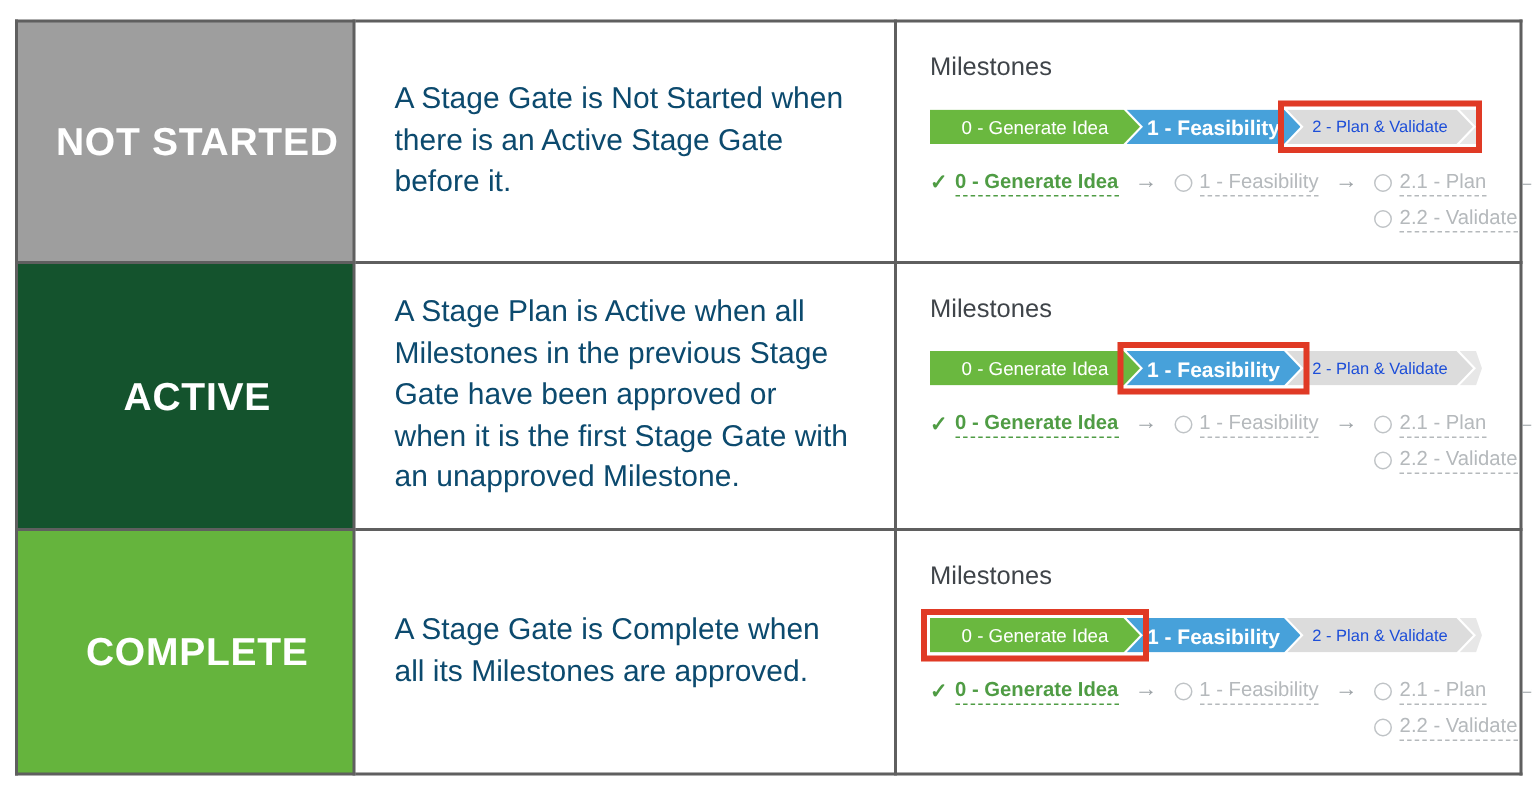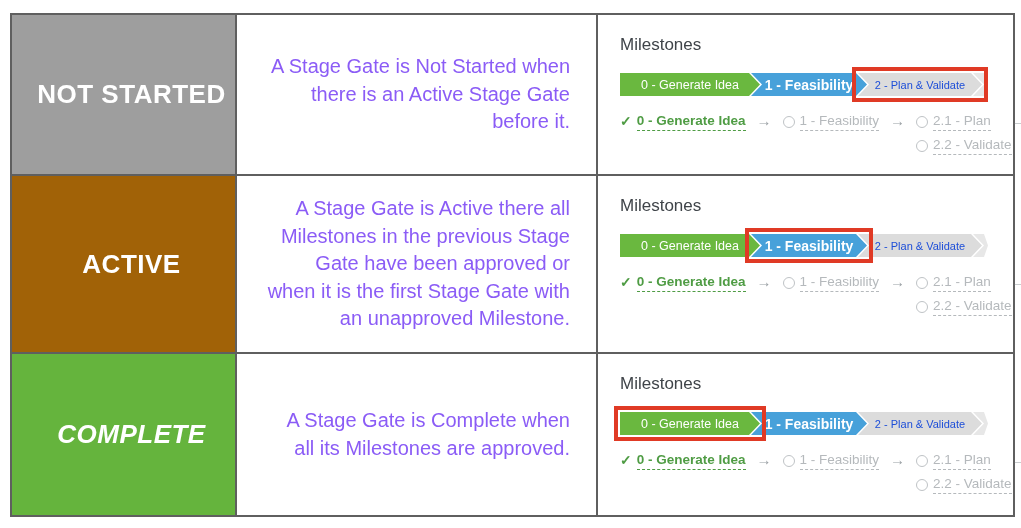--- a/index.html
+++ b/index.html
@@ -7,26 +7,26 @@
   .canvas { position:relative; width:1021px; height:528px; background:#ffffff; overflow:hidden; }
 
   table.status-table { position:absolute; left:10px; top:13px; width:1003px;
     border-collapse:collapse; table-layout:fixed; }
   td { border:2px solid #5f5f5f; vertical-align:middle;margin-top:12px; }
 
   
   .status-cell { width:225px; text-align:center; color:#ffffff;
     font-size:26px; font-weight:bold; letter-spacing:0.5px;padding-left:16px; }
   .bg-gray  { background:#9e9e9e; }
-  .bg-blue  { background:#a16207; }
-  .bg-green { background:#65b43d;font-style:italic; }
-
-  
-  .desc-cell { width:361px; text-align:right; font-size:20px; line-height:1.38;
-    color:#8b5cf6; padding:0 26px; background:#ffffff; }
+  .bg-blue  { background:#14532d; }
+  .bg-green { background:#65b43d; }
+
+  
+  .desc-cell { width:361px; text-align:left; font-size:20px; line-height:1.38;
+    color:#0c4a6e; padding:0 26px; background:#ffffff; }
 
   
   .ms-cell { width:417px; background:#ffffff; vertical-align:top;
     padding:16px 6px 0 22px; }
   .ms-title { font-size:17px; color:#3f4449; margin:4px 0 18px 0; font-weight:400; }
 
   
   .chevbar { display:flex; align-items:center; height:23px; width:389px; position:relative; }
   .chev-wrap { position:relative; height:23px; flex:none; }
   .chev-wrap.w-green { width:140px; z-index:3; }
@@ -112,21 +112,21 @@
           <span class="sep-arrow trail-arrow">→</span>
         </div>
       </td>
     </tr>
 
     <tr style="height:178px;">
       <td class="status-cell bg-blue">
         <span>ACTIVE</span>
       </td>
       <td class="desc-cell">
-        <span>A Stage Gate is Active there all Milestones in the previous Stage Gate have been approved or when it is the first Stage Gate with an unapproved Milestone.</span>
+        <span>A Stage Plan is Active when all Milestones in the previous Stage Gate have been approved or when it is the first Stage Gate with an unapproved Milestone.</span>
       </td>
       <td class="ms-cell">
         <div class="ms-title">Milestones</div>
         <div class="chevbar">
           <span class="chev-wrap w-green">
             <span class="chev chev-first">0 - Generate Idea</span>
           </span>
           <span class="chev-wrap w-blue hl">
             <span class="chev chev-mid">1 - Feasibility</span>
           </span>

